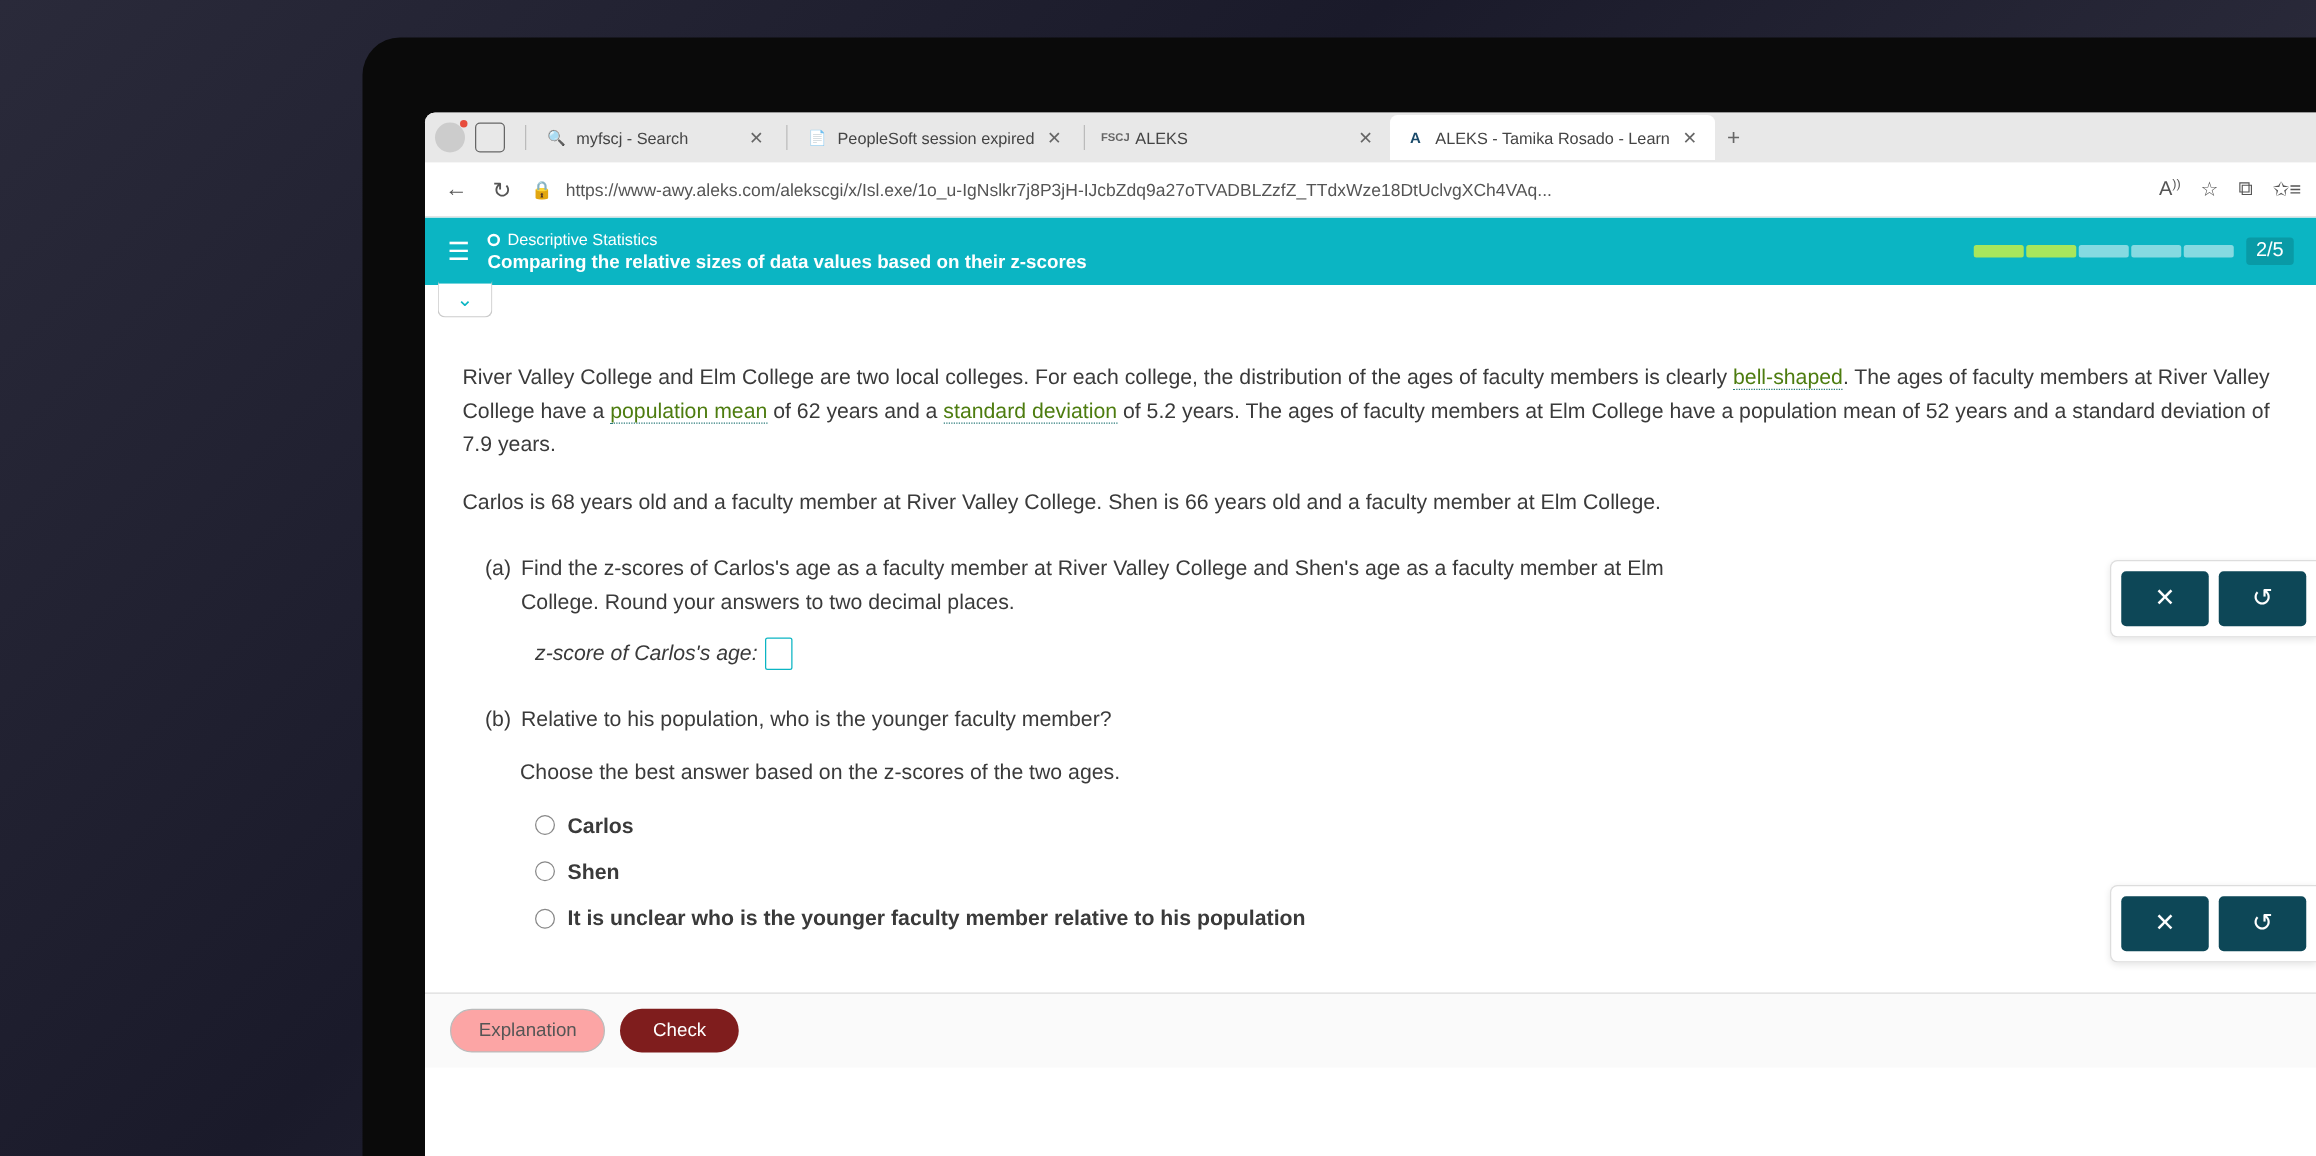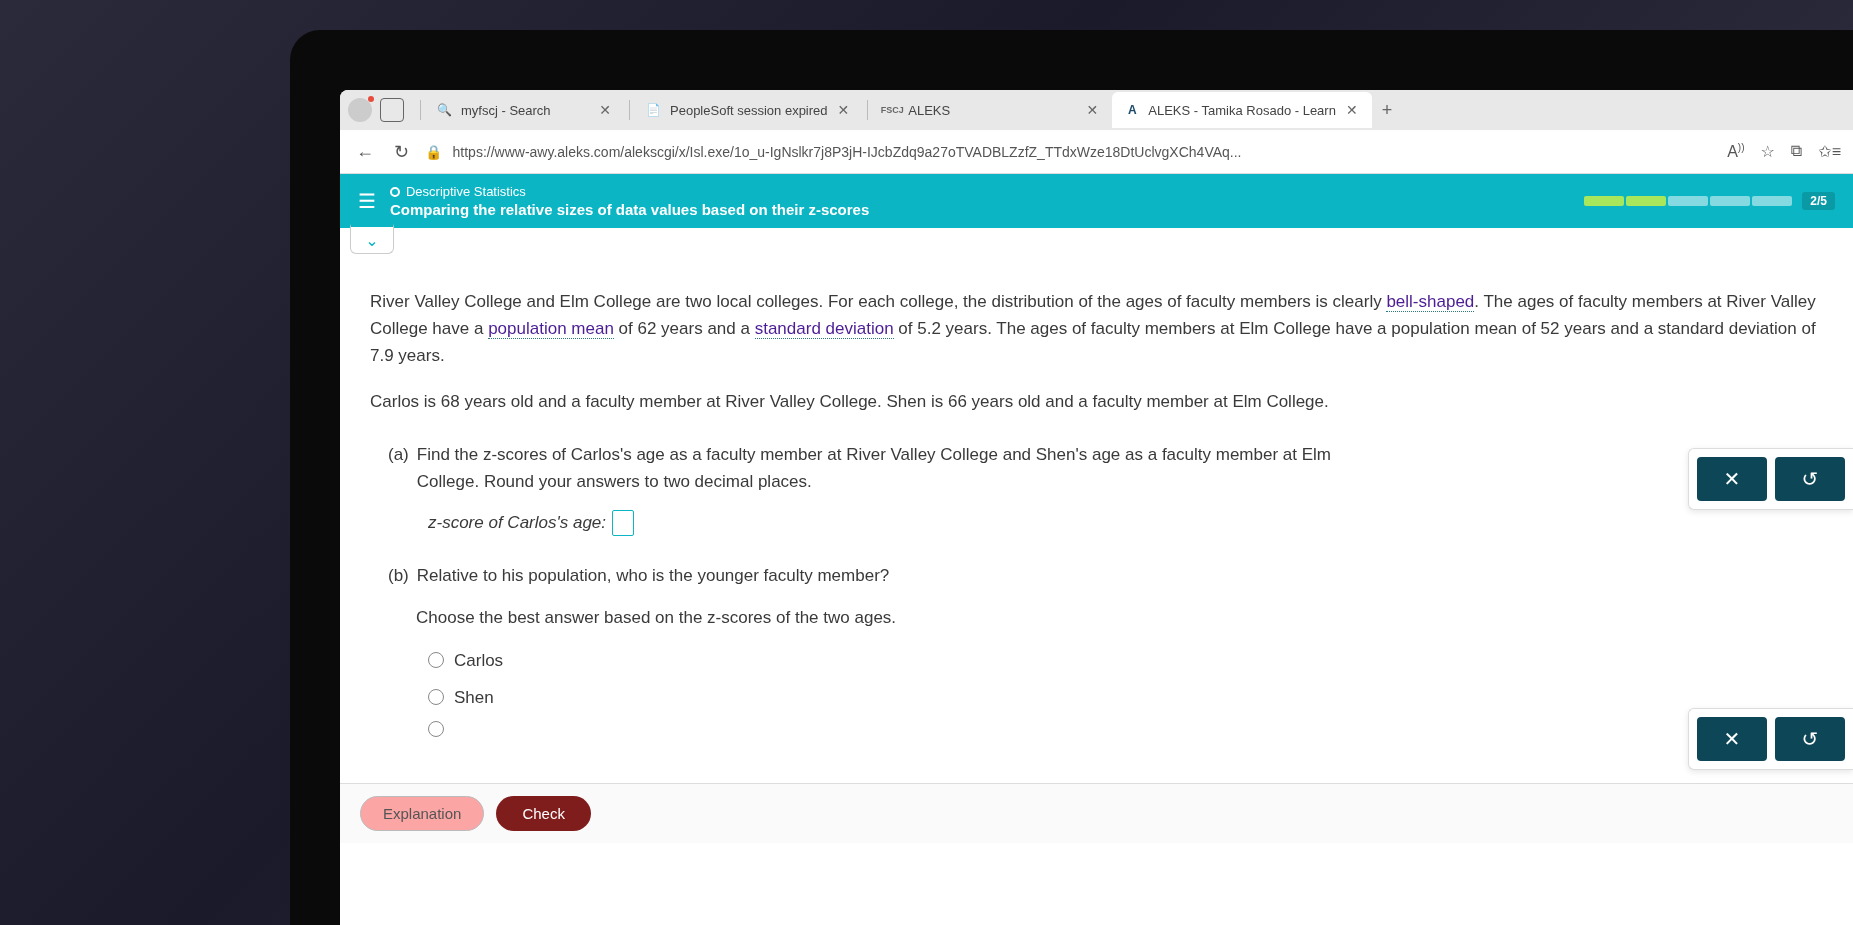--- a/index.html
+++ b/index.html
@@ -185,22 +185,22 @@
   display: flex;
   gap: 2px;
 }
 .prog-seg {
   width: 40px; height: 10px;
   border-radius: 2px;
   background: rgba(255,255,255,0.5);
 }
 .prog-seg.filled { background: #a8e65c; }
 .prog-count {
-  font-size: 12px;
-  font-weight: bold;
+  font-size: 16px;
+  font-weight: normal;
   background: rgba(0,0,0,0.15);
   padding: 2px 8px;
   border-radius: 3px;
 }
 .chevron-tab {
   position: absolute;
   left: 10px;
   top: 50px;
   width: 44px;
   height: 30px;
@@ -218,21 +218,21 @@
 }
 .question-body {
   padding: 60px 30px 20px 30px;
   color: #3a3a3a;
   font-size: 17px;
   line-height: 1.6;
   position: relative;
 }
 .q-intro { margin-bottom: 18px; }
 .link-term {
-  color: #4c1d95;
+  color: #4d7c0f;
   border-bottom: 1px dotted #2a7a7a;
 }
 .q-sub { margin-bottom: 26px; }
 .part {
   margin-left: 18px;
   margin-bottom: 26px;
 }
 .part-label {
   display: flex;
   gap: 8px;
@@ -257,20 +257,21 @@
   border-radius: 2px;
 }
 .radios {
   margin-left: 40px;
 }
 .radio-row {
   display: flex;
   align-items: center;
   gap: 10px;
   margin-bottom: 10px;
+  font-weight: bold;
 }
 .radio-circle {
   width: 16px; height: 16px;
   border: 1.5px solid #888;
   border-radius: 50%;
 }
 .tool-box {
   position: absolute;
   right: 0;
   display: flex;
@@ -437,20 +438,21 @@
           <div class="radio-row">
             <span class="radio-circle"></span>
             <span>Carlos</span>
           </div>
           <div class="radio-row">
             <span class="radio-circle"></span>
             <span>Shen</span>
           </div>
           <div class="radio-row">
             <span class="radio-circle"></span>
+            <span>It is unclear who is the younger faculty member relative to his population</span>
           </div>
         </div>
       </div>
 
       <div class="tool-box upper">
         <div class="tool-btn">✕</div>
         <div class="tool-btn">↺</div>
       </div>
       <div class="tool-box lower">
         <div class="tool-btn">✕</div>

